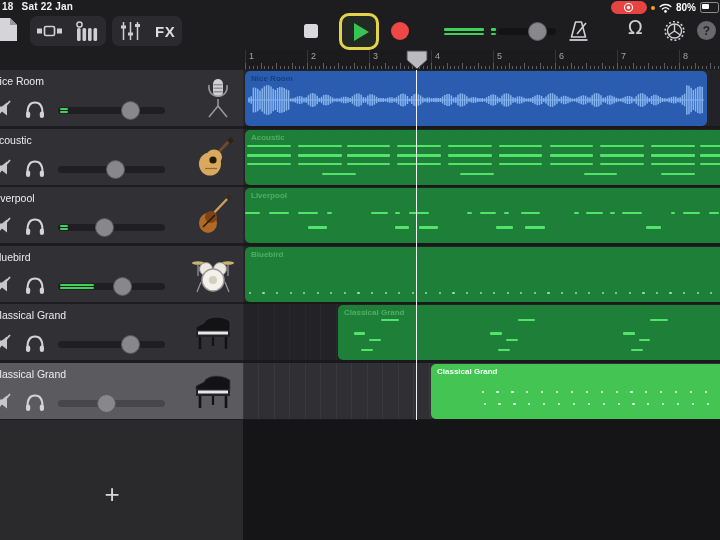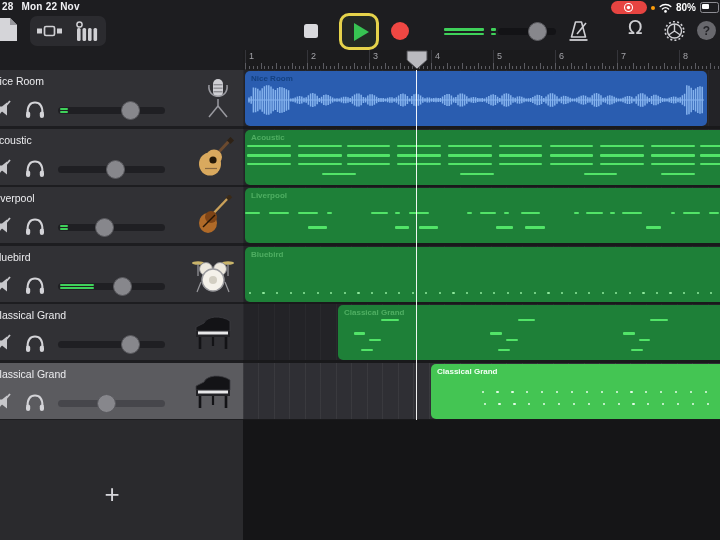--- a/index.html
+++ b/index.html
@@ -74,21 +74,21 @@
   #lanes-bottom{position:absolute;left:243px;top:420px;width:477px;height:120px;background:#151517;}
   svg{display:block;}
 </style>
 </head>
 <body>
 
 <div id="app">
 
   <div id="status-bar">
     <div id="status-left">
-      <span>28</span><span class="date">Mon 22 Nov</span>
+      <span>18</span><span class="date">Sat 22 Jan</span>
     </div>
     <div id="status-right">
       <div id="rec-pill">
         <svg width="11" height="11" viewBox="0 0 11 11">
           <circle cx="5.5" cy="5.5" r="4" fill="none" stroke="#fff" stroke-width="1.1"></circle>
           <circle cx="5.5" cy="5.5" r="1.7" fill="#fff"></circle>
         </svg>
       </div>
       <div class="orange-dot"></div>
       <svg width="13" height="10" viewBox="0 0 13 10">
@@ -124,20 +124,37 @@
         <svg width="25" height="22" viewBox="0 0 25 22">
           <circle cx="4.5" cy="4.5" r="2.6" fill="none" stroke="#cfcfd3" stroke-width="1.5"></circle>
           <rect x="2" y="8" width="3.6" height="13" rx="1.5" fill="#cfcfd3"></rect>
           <rect x="7.5" y="8" width="3.6" height="13" rx="1.5" fill="#cfcfd3"></rect>
           <rect x="13" y="8" width="3.6" height="13" rx="1.5" fill="#cfcfd3"></rect>
           <rect x="18.5" y="8" width="3.6" height="13" rx="1.5" fill="#cfcfd3"></rect>
         </svg>
       </div>
     </div>
 
+    <div class="tb-group" id="grp-fx">
+      <div>
+        <svg width="23" height="22" viewBox="0 0 23 22">
+          <g stroke="#cfcfd3" stroke-width="1.5">
+            <line x1="4.5" y1="2" x2="4.5" y2="20"></line>
+            <line x1="11.5" y1="2" x2="11.5" y2="20"></line>
+            <line x1="18.5" y1="2" x2="18.5" y2="20"></line>
+          </g>
+          <g stroke="#cfcfd3" stroke-width="3">
+            <line x1="2" y1="7" x2="7" y2="7"></line>
+            <line x1="9" y1="14" x2="14" y2="14"></line>
+            <line x1="16" y1="5.5" x2="21" y2="5.5"></line>
+          </g>
+        </svg>
+      </div>
+      <span id="fx-label">FX</span>
+    </div>
 
     <div id="stop-btn">
         <div class="sq"></div>
       </div>
     <div id="play-btn">
         <div class="tri"></div>
       </div>
     <div id="record-btn">
         <div class="dot"></div>
       </div>

